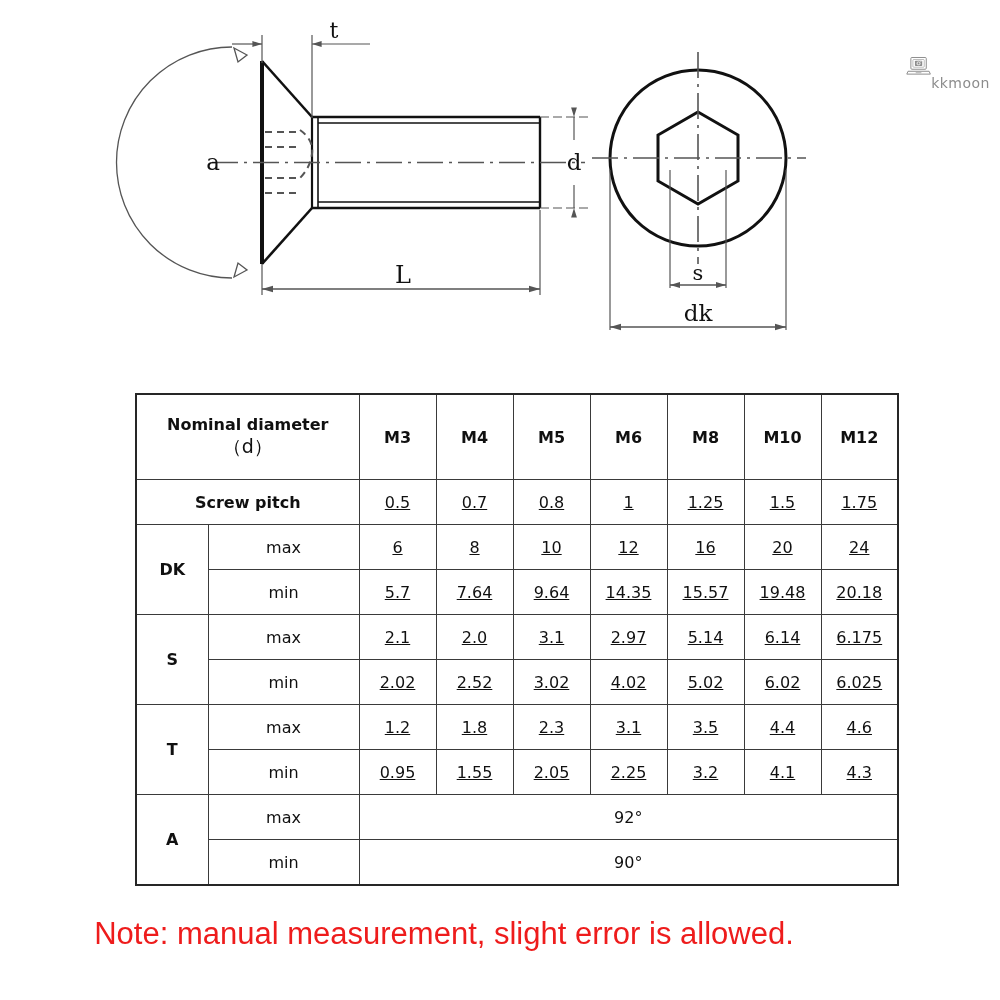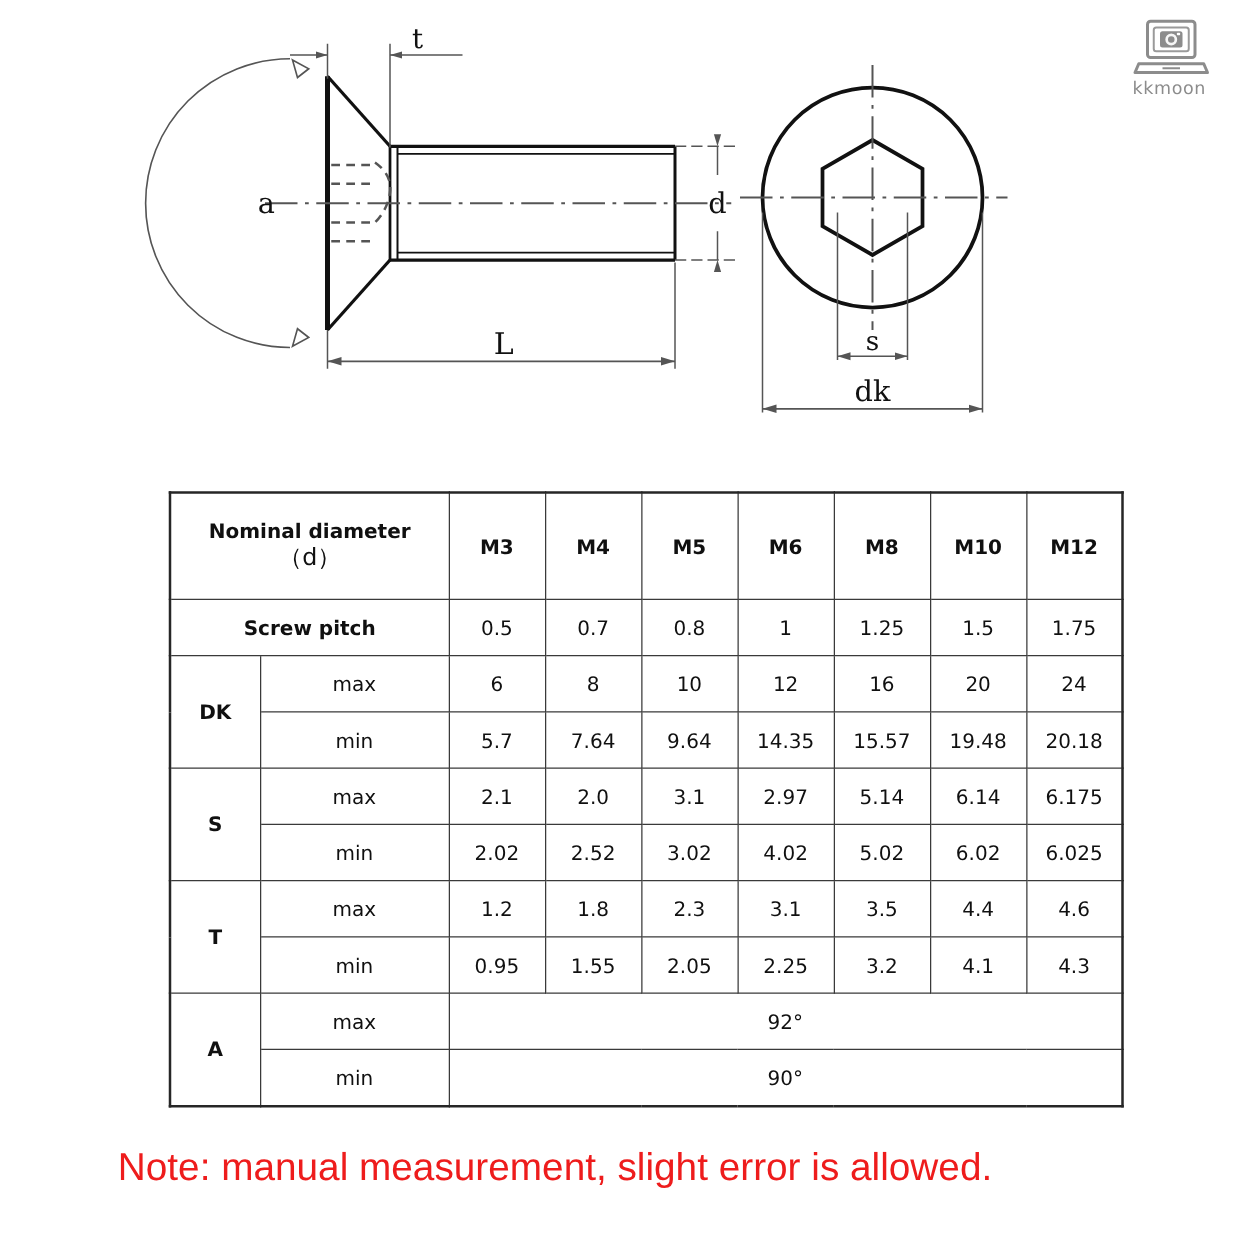--- a/index.html
+++ b/index.html
@@ -17,22 +17,22 @@
   }
 
   
   #brand-logo {
     position: absolute;
     left: 906px;
     top: 14px;
     width: 84px;
     height: 76px;
     display: flex;
-    flex-direction: column;
-    align-items: flex-start;
+    flex-direction: row;
+    align-items: flex-end;
     justify-content: flex-start;
   }
   #brand-logo .logo-mark { width: 62px; height: 48px; display:block; }
   #brand-logo .logo-word {
     font-family: "DejaVu Sans", sans-serif;
     font-size: 14px;
     letter-spacing: 0.5px;
     color: #8c8c8c;
     line-height: 1;
     margin-top: 2px;
@@ -99,21 +99,21 @@
   }
   td.hdr-title .ndl2 { font-weight: normal; font-size: 19px; }
   td.rowlabel {
     font-weight: bold;
     font-size: 19px;
   }
   td.minmax {
     font-size: 16px;
     color: #1a1a1a;
   }
-  td.val { font-size: 16px; }
+  td.val { font-size: 16px; text-decoration: underline; }
   td.angle { font-size: 16px; }
 
   
   #footer-note {
     position: absolute;
     left: 0;
     top: 916px;
     width: 888px;
     text-align: center;
     font-family: "Liberation Sans", sans-serif;

